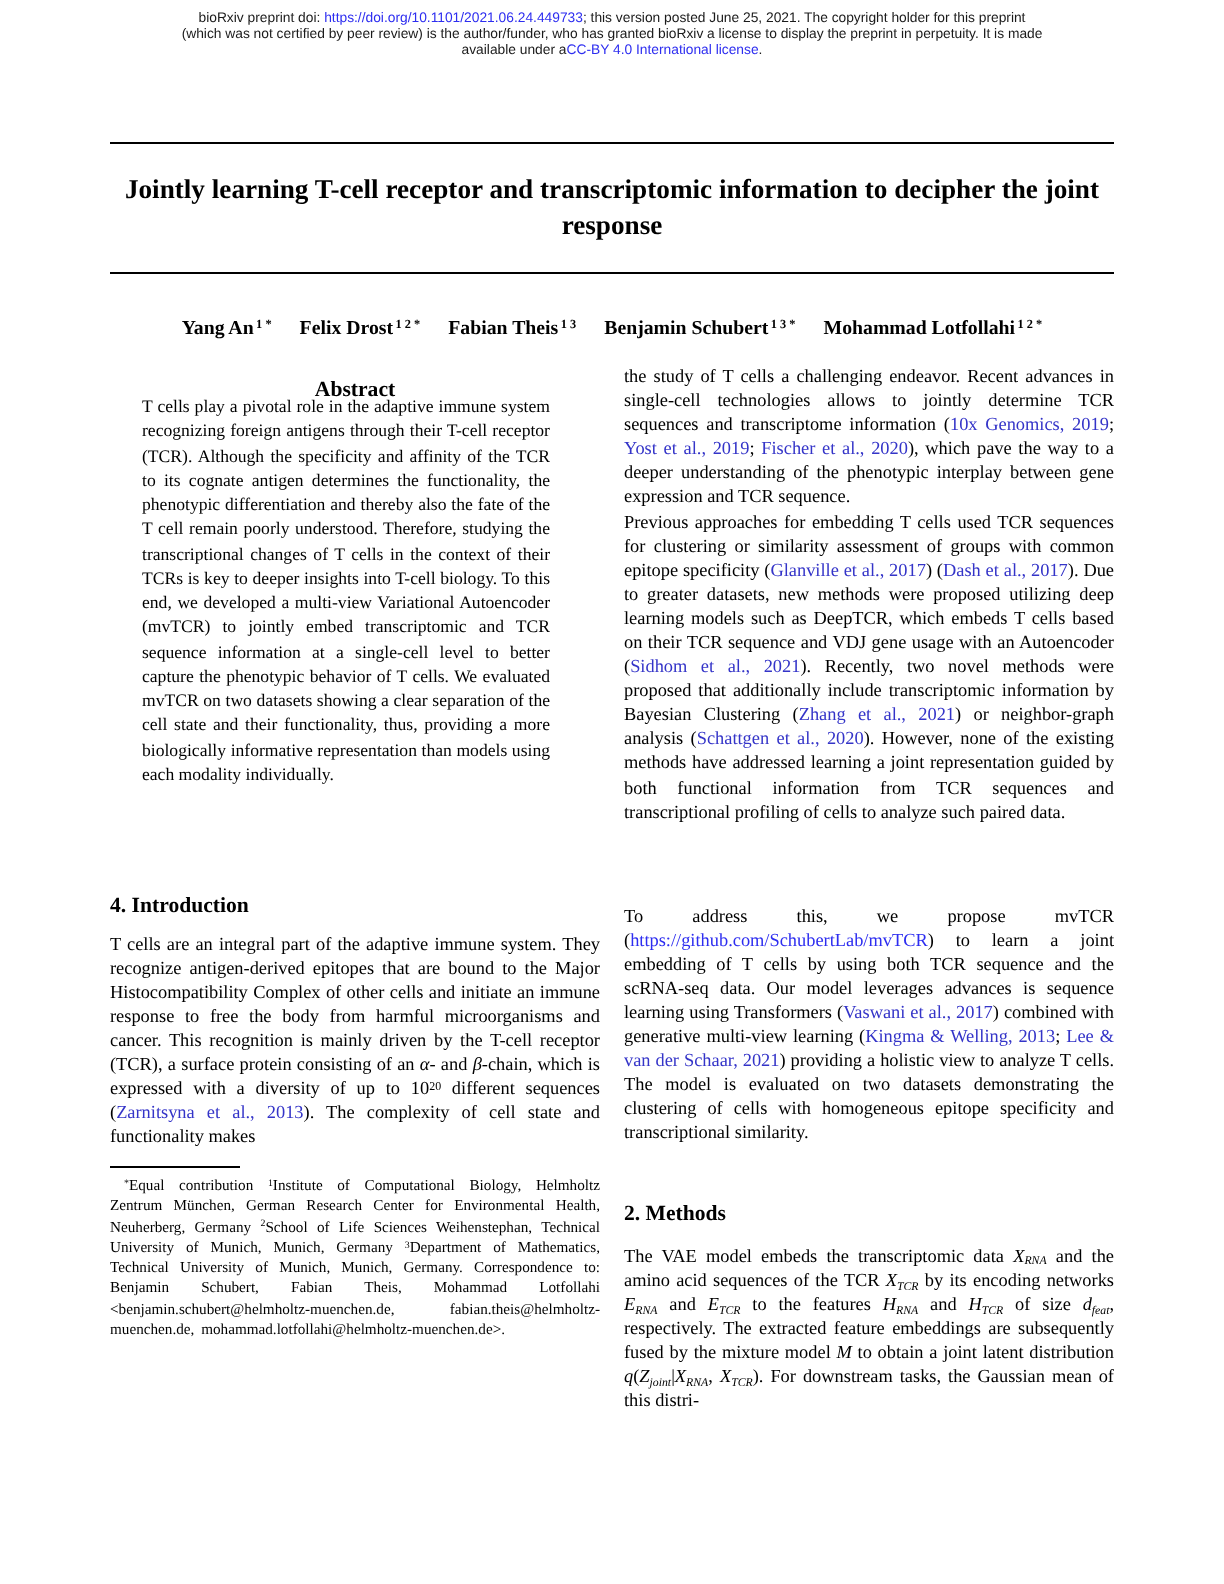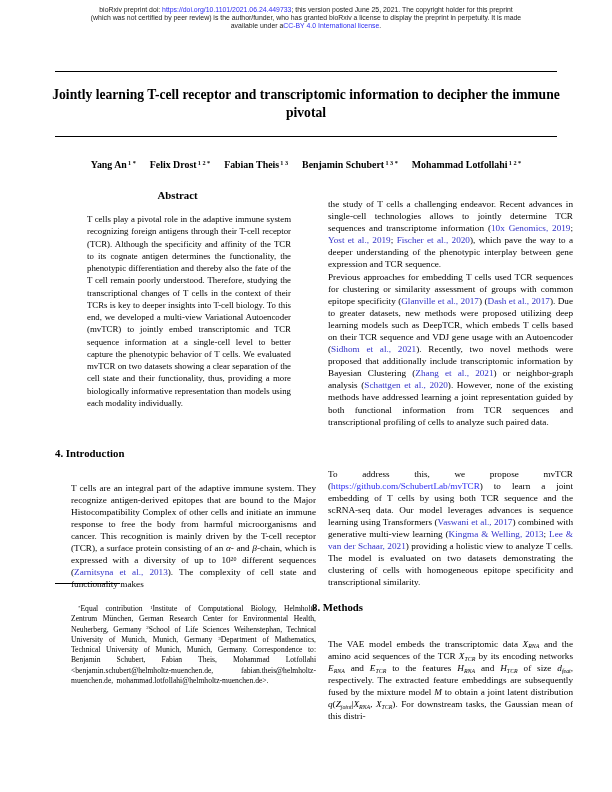--- a/index.html
+++ b/index.html
@@ -46,21 +46,21 @@
     font-weight: bold;
   }
   .author { margin: 0 7px; white-space: nowrap; }
   .author-sup { font-size: 6.2px; line-height: 0; position: relative; top: -0.45em; font-weight: bold; }
   
   .heading { position: absolute; margin: 0; font-size: 10.8px; font-weight: bold; }
   .abstract-heading { top: 189px; left: 55px; width: 245px; text-align: center; }
   .intro-heading { top: 447px; left: 55px; }
   .methods-heading { top: 601px; left: 312px; }
   
-  p { margin: 16px; }
+  p { margin: 0; }
   .abstract-body {
     position: absolute;
     top: 197px; left: 71px; width: 204px;
     font-size: 8.8px; line-height: 12.25px;
     text-align: justify;
     max-height: 214px; overflow: hidden;
   }
   .lp, .rp {
     width: 245px;
     font-size: 9.2px; line-height: 12.05px;
@@ -97,35 +97,35 @@
 <div class="page">
 
   <div class="banner">
     <div><span class="seg-p">bioRxiv preprint doi: </span><a class="seg-l">https://doi.org/10.1101/2021.06.24.449733</a><span class="seg-p">; this version posted June 25, 2021. The copyright holder for this preprint</span></div>
     <div><span class="seg-p">(which was not certified by peer review) is the author/funder, who has granted bioRxiv a license to display the preprint in perpetuity. It is made</span></div>
     <div><span class="seg-p">available under a</span><a class="seg-l">CC-BY 4.0 International license</a><span class="seg-p">.</span></div>
   </div>
 
   <div class="rule rule1"></div>
 
-  <h1 class="title">Jointly learning T-cell receptor and transcriptomic information to decipher the immune pivotal</h1>
+  <h1 class="title">Jointly learning T-cell receptor and transcriptomic information to decipher the joint response</h1>
 
   <div class="rule rule2"></div>
 
   <div class="authors"><span class="author"><span>Yang An</span><span class="author-sup"> 1 *</span></span><span class="author"><span>Felix Drost</span><span class="author-sup"> 1 2 *</span></span><span class="author"><span>Fabian Theis</span><span class="author-sup"> 1 3</span></span><span class="author"><span>Benjamin Schubert</span><span class="author-sup"> 1 3 *</span></span><span class="author"><span>Mohammad Lotfollahi</span><span class="author-sup"> 1 2 *</span></span></div>
 
   <h2 class="heading abstract-heading">Abstract</h2>
   <p class="abstract-body">T cells play a pivotal role in the adaptive immune system recognizing foreign antigens through their T-cell receptor (TCR). Although the specificity and affinity of the TCR to its cognate antigen determines the functionality, the phenotypic differentiation and thereby also the fate of the T cell remain poorly understood. Therefore, studying the transcriptional changes of T cells in the context of their TCRs is key to deeper insights into T-cell biology. To this end, we developed a multi-view Variational Autoencoder (mvTCR) to jointly embed transcriptomic and TCR sequence information at a single-cell level to better capture the phenotypic behavior of T cells. We evaluated mvTCR on two datasets showing a clear separation of the cell state and their functionality, thus, providing a more biologically informative representation than models using each modality individually.</p>
 
   <h2 class="heading intro-heading">4. Introduction</h2>
   <p class="lp intro-text"><span class="seg-p">T cells are an integral part of the adaptive immune system. They recognize antigen-derived epitopes that are bound to the Major Histocompatibility Complex of other cells and initiate an immune response to free the body from harmful microorganisms and cancer. This recognition is mainly driven by the T-cell receptor (TCR), a surface protein consisting of an </span><span class="seg-i">α</span><span class="seg-p">- and </span><span class="seg-i">β</span><span class="seg-p">-chain, which is expressed with a diversity of up to 10</span><span class="seg-sup">20</span><span class="seg-p"> different sequences (</span><a class="seg-c">Zarnitsyna et al., 2013</a><span class="seg-p">). The complexity of cell state and functionality makes</span></p>
 
   <div class="footnote-rule"></div>
   <p class="footnote"><span class="seg-sup">*</span><span class="seg-p">Equal contribution </span><span class="seg-sup">1</span><span class="seg-p">Institute of Computational Biology, Helmholtz Zentrum München, German Research Center for Environmental Health, Neuherberg, Germany </span><span class="seg-sup">2</span><span class="seg-p">School of Life Sciences Weihenstephan, Technical University of Munich, Munich, Germany </span><span class="seg-sup">3</span><span class="seg-p">Department of Mathematics, Technical University of Munich, Munich, Germany. Correspondence to: Benjamin Schubert, Fabian Theis, Mohammad Lotfollahi &lt;benjamin.schubert@helmholtz-muenchen.de, fabian.theis@helmholtz-muenchen.de, mohammad.lotfollahi@helmholtz-muenchen.de&gt;.</span></p>
 
   <p class="rp p1"><span class="seg-p">the study of T cells a challenging endeavor. Recent advances in single-cell technologies allows to jointly determine TCR sequences and transcriptome information (</span><a class="seg-c">10x Genomics, 2019</a><span class="seg-p">; </span><a class="seg-c">Yost et al., 2019</a><span class="seg-p">; </span><a class="seg-c">Fischer et al., 2020</a><span class="seg-p">), which pave the way to a deeper understanding of the phenotypic interplay between gene expression and TCR sequence.</span></p>
   <p class="rp p2"><span class="seg-p">Previous approaches for embedding T cells used TCR sequences for clustering or similarity assessment of groups with common epitope specificity (</span><a class="seg-c">Glanville et al., 2017</a><span class="seg-p">) (</span><a class="seg-c">Dash et al., 2017</a><span class="seg-p">). Due to greater datasets, new methods were proposed utilizing deep learning models such as DeepTCR, which embeds T cells based on their TCR sequence and VDJ gene usage with an Autoencoder (</span><a class="seg-c">Sidhom et al., 2021</a><span class="seg-p">). Recently, two novel methods were proposed that additionally include transcriptomic information by Bayesian Clustering (</span><a class="seg-c">Zhang et al., 2021</a><span class="seg-p">) or neighbor-graph analysis (</span><a class="seg-c">Schattgen et al., 2020</a><span class="seg-p">). However, none of the existing methods have addressed learning a joint representation guided by both functional information from TCR sequences and transcriptional profiling of cells to analyze such paired data.</span></p>
   <p class="rp p3"><span class="seg-p">To address this, we propose mvTCR (</span><a class="seg-l">https://github.com/SchubertLab/mvTCR</a><span class="seg-p">) to learn a joint embedding of T cells by using both TCR sequence and the scRNA-seq data. Our model leverages advances is sequence learning using Transformers (</span><a class="seg-c">Vaswani et al., 2017</a><span class="seg-p">) combined with generative multi-view learning (</span><a class="seg-c">Kingma &amp; Welling, 2013</a><span class="seg-p">; </span><a class="seg-c">Lee &amp; van der Schaar, 2021</a><span class="seg-p">) providing a holistic view to analyze T cells. The model is evaluated on two datasets demonstrating the clustering of cells with homogeneous epitope specificity and transcriptional similarity.</span></p>
 
-  <h2 class="heading methods-heading">8. Methods</h2>
+  <h2 class="heading methods-heading">2. Methods</h2>
   <p class="rp methods-p"><span class="seg-p">The VAE model embeds the transcriptomic data </span><span class="seg-i">X</span><span class="seg-isub">RNA</span><span class="seg-p"> and the amino acid sequences of the TCR </span><span class="seg-i">X</span><span class="seg-isub">TCR</span><span class="seg-p"> by its encoding networks </span><span class="seg-i">E</span><span class="seg-isub">RNA</span><span class="seg-p"> and </span><span class="seg-i">E</span><span class="seg-isub">TCR</span><span class="seg-p"> to the features </span><span class="seg-i">H</span><span class="seg-isub">RNA</span><span class="seg-p"> and </span><span class="seg-i">H</span><span class="seg-isub">TCR</span><span class="seg-p"> of size </span><span class="seg-i">d</span><span class="seg-isub">feat</span><span class="seg-p">, respectively. The extracted feature embeddings are subsequently fused by the mixture model </span><span class="seg-i">M</span><span class="seg-p"> to obtain a joint latent distribution </span><span class="seg-i">q</span><span class="seg-p">(</span><span class="seg-i">Z</span><span class="seg-isub">joint</span><span class="seg-p">|</span><span class="seg-i">X</span><span class="seg-isub">RNA</span><span class="seg-p">, </span><span class="seg-i">X</span><span class="seg-isub">TCR</span><span class="seg-p">). For downstream tasks, the Gaussian mean of this distri-</span></p>
 
 </div>
 
 </body></html>

